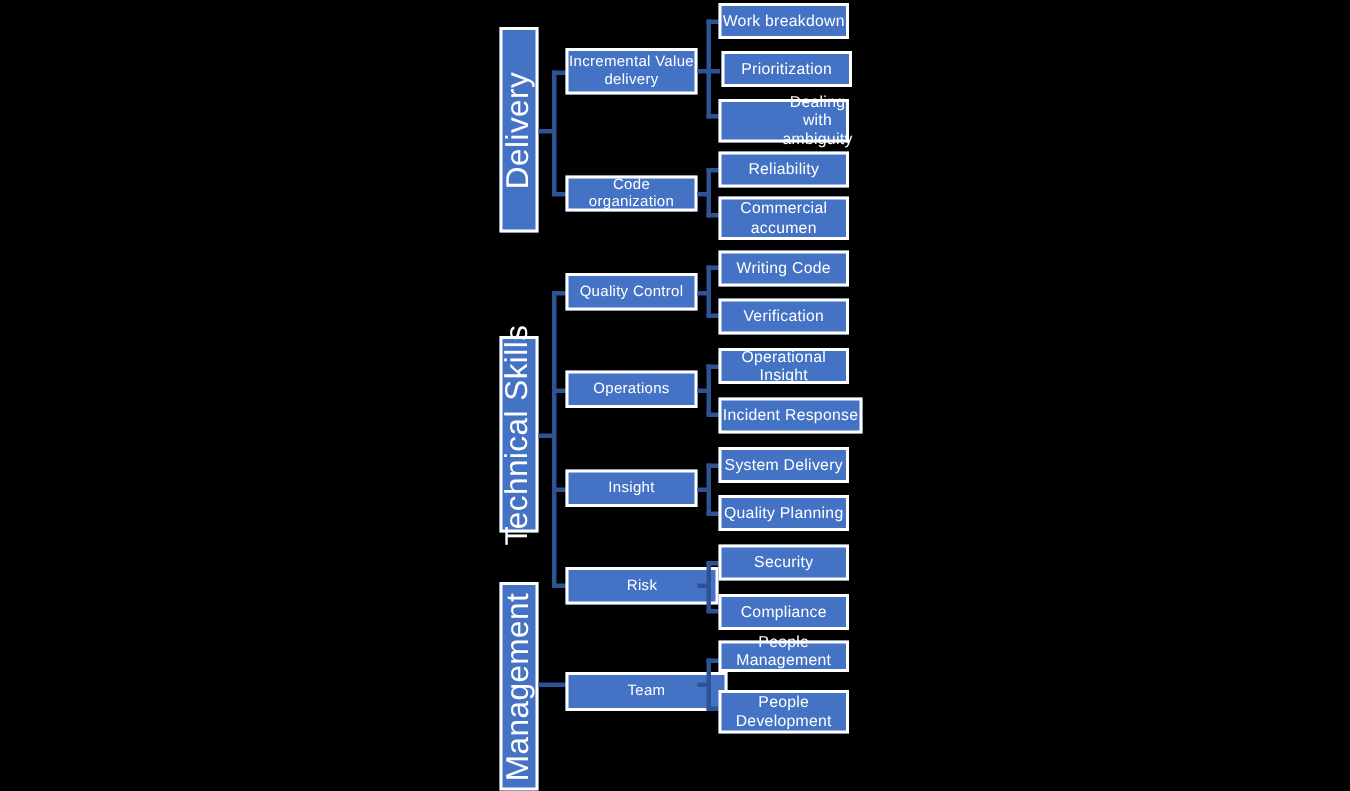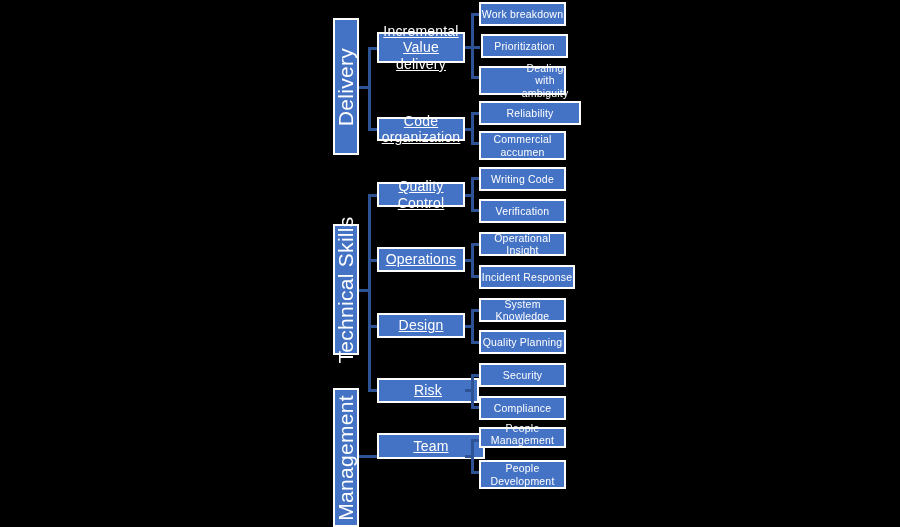--- a/index.html
+++ b/index.html
@@ -31,22 +31,21 @@
     align-items: center;
     justify-content: center;
     text-align: center;
     line-height: 1.15;
     letter-spacing: 0.2px;
   }
   .node.leaf {
     font-size: 10.5px;
   }
   .node.mid {
-    font-size: 14px;
-    text-decoration: underline;
+    font-size: 10px;
   }
 
   
   .catbar {
     position: absolute;
     box-sizing: border-box;
     background: #4472C4;
     border: 2px solid #FFFFFF;
     color: #FFFFFF;
     display: flex;
@@ -103,21 +102,21 @@
   </div>
   <div class="node leaf" style="left:479px; top:66px; width:87px; height:29px;padding-left:45px;">
     <span>Dealing  with ambiguity</span>
   </div>
 
   <div class="link h" style="left:465px; top:128px; width:8px;"></div>
   <div class="link v" style="left:471px; top:112px; height:33px;"></div>
   <div class="link h" style="left:471px; top:112px; width:9px;"></div>
   <div class="link h" style="left:471px; top:142px; width:9px;"></div>
 
-  <div class="node leaf" style="left:479px; top:101px; width:102px; height:24px;">
+  <div class="node leaf" style="left:479px; top:101px; width:87px; height:24px;">
     <span>Reliability</span>
   </div>
   <div class="node leaf" style="left:479px; top:131px; width:87px; height:29px;">
     <span>Commercial accumen</span>
   </div>
 
   <div class="catbar" style="left:333px; top:224px; width:26px; height:131px;">
     <span class="vtext">Technical Skills</span>
   </div>
 
@@ -128,21 +127,21 @@
   <div class="link h" style="left:368px; top:325px; width:10px;"></div>
   <div class="link h" style="left:368px; top:389px; width:10px;"></div>
 
   <div class="node mid" style="left:377px; top:182px; width:88px; height:25px;">
     <span>Quality  Control</span>
   </div>
   <div class="node mid" style="left:377px; top:247px; width:88px; height:25px;">
     <span>Operations</span>
   </div>
   <div class="node mid" style="left:377px; top:313px; width:88px; height:25px;">
-    <span>Design</span>
+    <span>Insight</span>
   </div>
   <div class="node mid" style="left:377px; top:378px; width:102px; height:25px;">
     <span>Risk</span>
   </div>
 
   <div class="link h" style="left:465px; top:194px; width:8px;"></div>
   <div class="link v" style="left:471px; top:177px; height:34px;"></div>
   <div class="link h" style="left:471px; top:177px; width:9px;"></div>
   <div class="link h" style="left:471px; top:209px; width:9px;"></div>
 
@@ -164,21 +163,21 @@
   <div class="node leaf" style="left:479px; top:265px; width:96px; height:24px;">
     <span>Incident  Response</span>
   </div>
 
   <div class="link h" style="left:465px; top:325px; width:8px;"></div>
   <div class="link v" style="left:471px; top:309px; height:34px;"></div>
   <div class="link h" style="left:471px; top:309px; width:9px;"></div>
   <div class="link h" style="left:471px; top:341px; width:9px;"></div>
 
   <div class="node leaf" style="left:479px; top:298px; width:87px; height:24px;">
-    <span>System Knowledge</span>
+    <span>System Delivery</span>
   </div>
   <div class="node leaf" style="left:479px; top:330px; width:87px; height:24px;">
     <span>Quality Planning</span>
   </div>
 
   <div class="link h" style="left:465px; top:389px; width:8px;"></div>
   <div class="link v" style="left:471px; top:374px; height:34px;"></div>
   <div class="link h" style="left:471px; top:374px; width:9px;"></div>
   <div class="link h" style="left:471px; top:406px; width:9px;"></div>
 
@@ -188,21 +187,21 @@
   <div class="node leaf" style="left:479px; top:396px; width:87px; height:24px;">
     <span>Compliance</span>
   </div>
 
   <div class="catbar" style="left:333px; top:388px; width:26px; height:139px;">
     <span class="vtext">Management</span>
   </div>
 
   <div class="link h" style="left:359px; top:455px; width:19px;"></div>
 
-  <div class="node mid" style="left:377px; top:433px; width:108px; height:26px;">
+  <div class="node mid" style="left:377px; top:448px; width:108px; height:26px;">
     <span>Team</span>
   </div>
 
   <div class="link h" style="left:465px; top:455px; width:8px;"></div>
   <div class="link v" style="left:471px; top:439px; height:34px;"></div>
   <div class="link h" style="left:471px; top:439px; width:9px;"></div>
   <div class="link h" style="left:471px; top:471px; width:9px;"></div>
 
   <div class="node leaf" style="left:479px; top:427px; width:87px; height:21px;align-items:flex-end;">
     <span>People Management</span>

